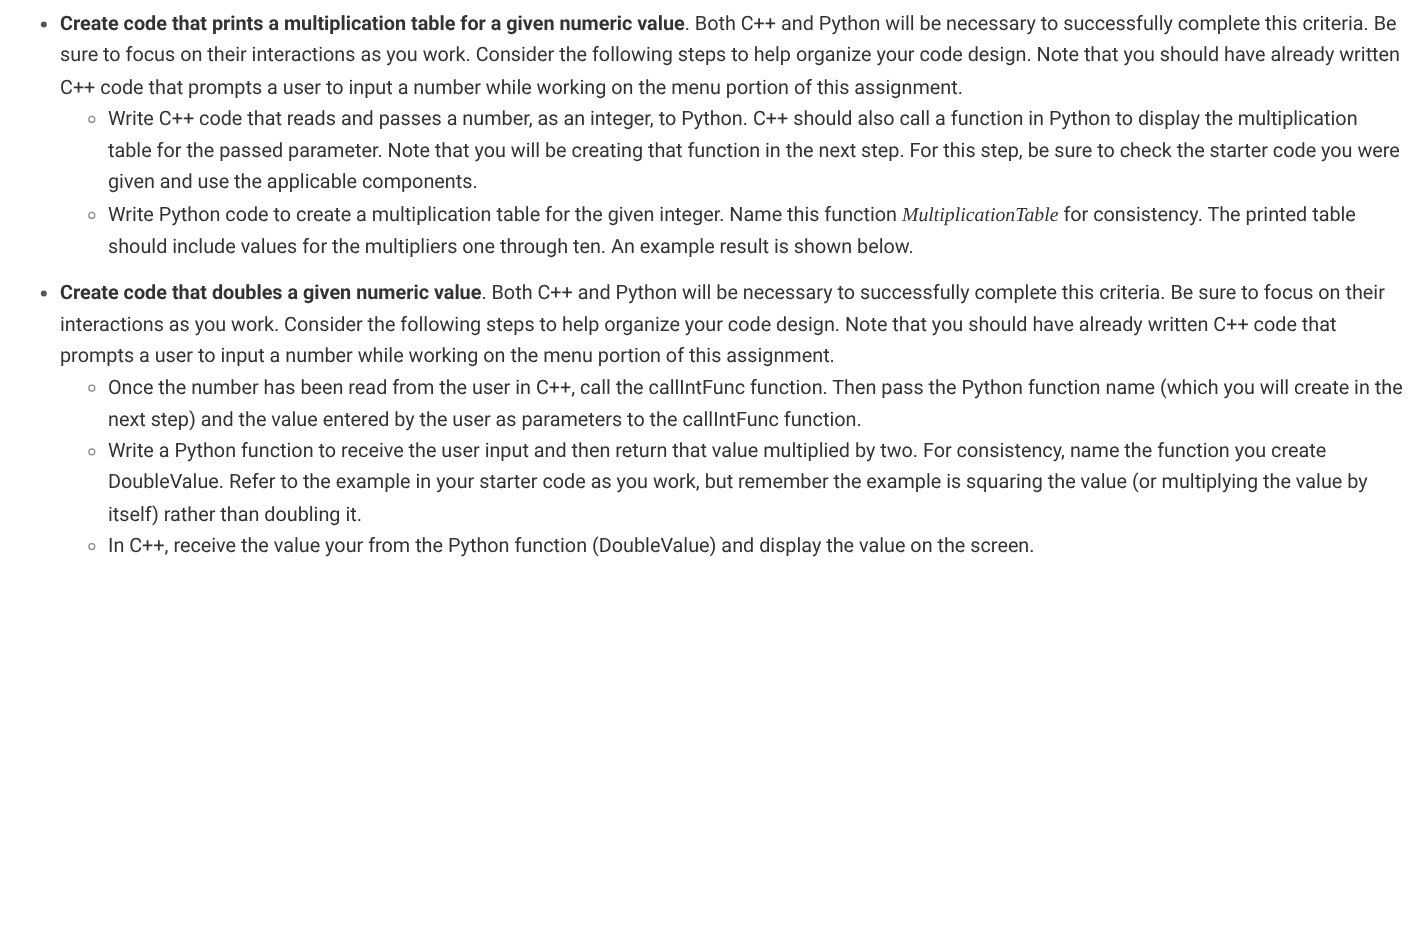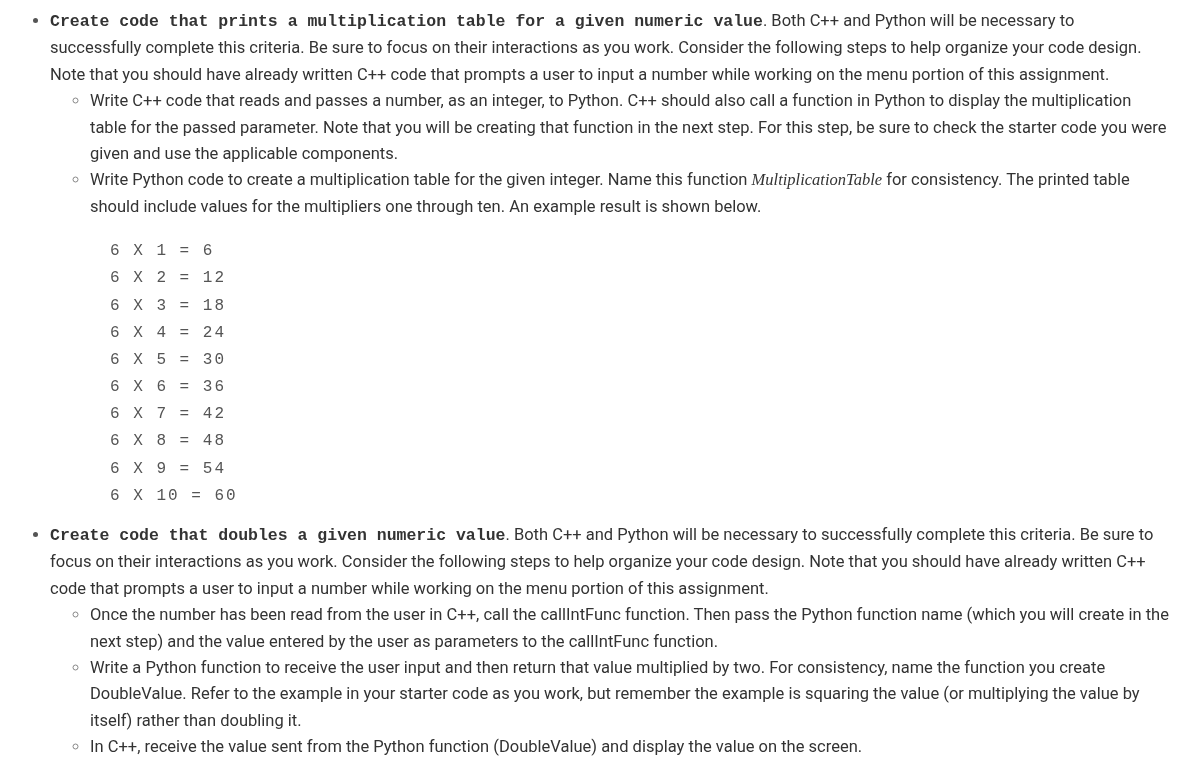--- a/index.html
+++ b/index.html
@@ -26,21 +26,20 @@
     margin-bottom: 12px;
   }
   ul.outer > li::marker {
     color: #555;
   }
   ul.inner > li::marker {
     color: #888;
   }
   .bold {
     font-weight: 700;
-    font-family: Liberation Mono, monospace;
   }
   .ital {
     font-style: italic;
     font-family: Liberation Serif, serif;
   }
   pre.example {
     font-family: "Courier New", Courier, monospace;
     font-size: 16px;
     line-height: 1.7;
     color: #555;
@@ -54,32 +53,22 @@
 
 <ul class="outer">
   <li>
     <span class="bold">Create code that prints a multiplication table for a given numeric value</span><span>. Both C++ and Python will be necessary to successfully complete this criteria. Be sure to focus on their interactions as you work. Consider the following steps to help organize your code design. Note that you should have already written C++ code that prompts a user to input a number while working on the menu portion of this assignment.</span>
     <ul class="inner">
       <li>Write C++ code that reads and passes a number, as an integer, to Python. C++ should also call a function in Python to display the multiplication table for the passed parameter. Note that you will be creating that function in the next step. For this step, be sure to check the starter code you were given and use the applicable components.</li>
       <li>
         <span>Write Python code to create a multiplication table for the given integer. Name this function </span><span class="ital">MultiplicationTable</span><span> for consistency. The printed table should include values for the multipliers one through ten. An example result is shown below.</span>
       </li>
     </ul>
-    <pre class="example">6 X 1 = 6
-6 X 2 = 12
-6 X 3 = 18
-6 X 4 = 24
-6 X 5 = 30
-6 X 6 = 36
-6 X 7 = 42
-6 X 8 = 48
-6 X 9 = 54
-6 X 10 = 60</pre>
   </li>
   <li>
     <span class="bold">Create code that doubles a given numeric value</span><span>. Both C++ and Python will be necessary to successfully complete this criteria. Be sure to focus on their interactions as you work. Consider the following steps to help organize your code design. Note that you should have already written C++ code that prompts a user to input a number while working on the menu portion of this assignment.</span>
     <ul class="inner">
       <li>Once the number has been read from the user in C++, call the callIntFunc function. Then pass the Python function name (which you will create in the next step) and the value entered by the user as parameters to the callIntFunc function.</li>
       <li>Write a Python function to receive the user input and then return that value multiplied by two. For consistency, name the function you create DoubleValue. Refer to the example in your starter code as you work, but remember the example is squaring the value (or multiplying the value by itself) rather than doubling it.</li>
-      <li>In C++, receive the value sent from the Python function (DoubleValue) and display the value on the screen.</li>
+      <li>In C++, receive the value your from the Python function (DoubleValue) and display the value on the screen.</li>
     </ul>
   </li>
 </ul>
 
 </body></html>

